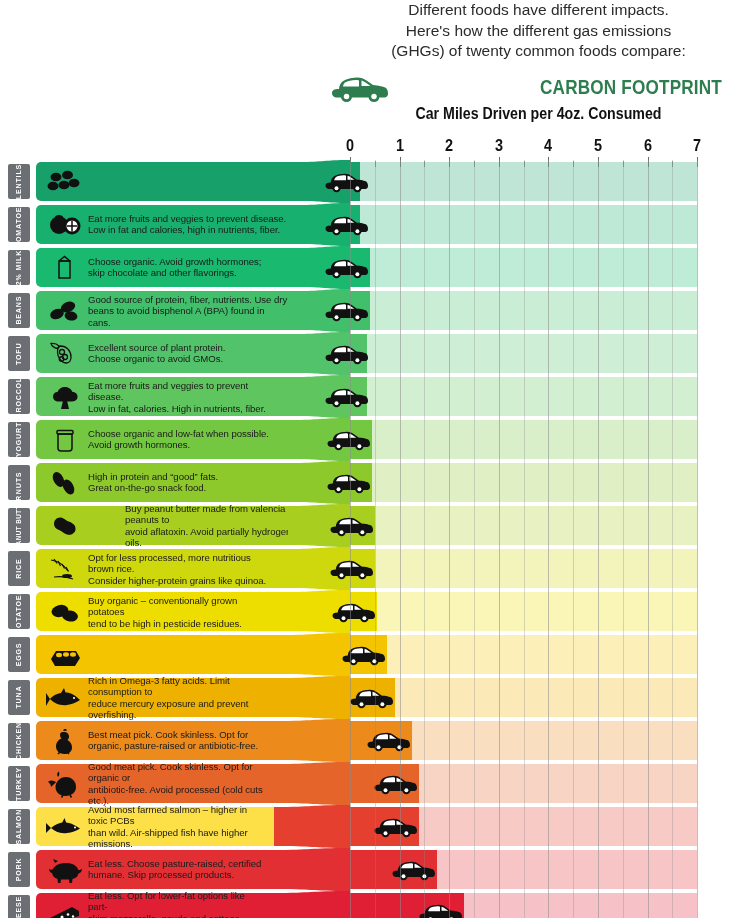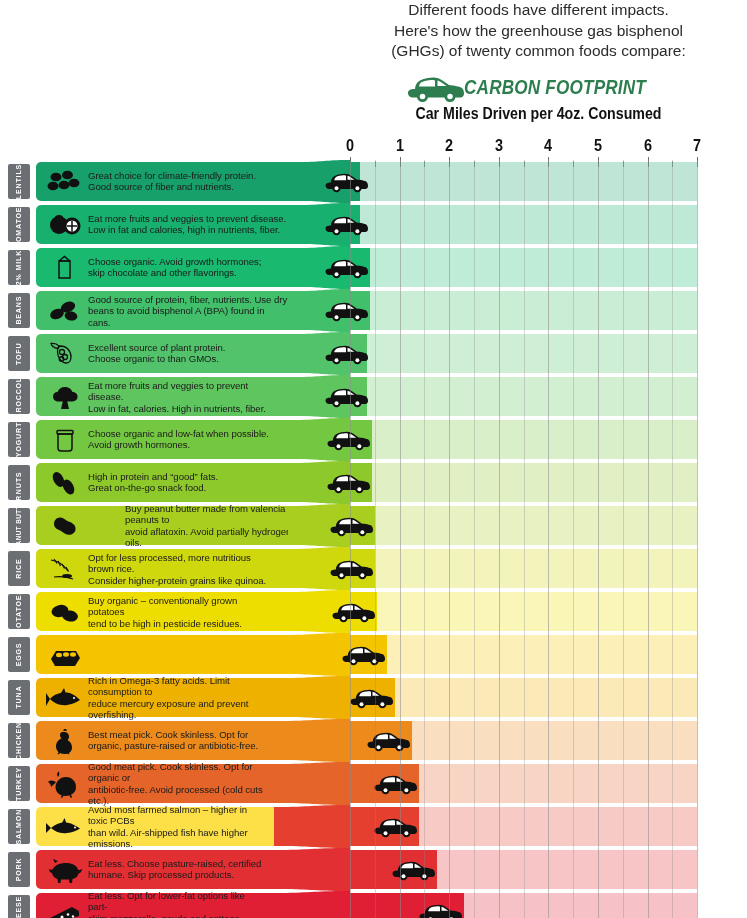--- a/index.html
+++ b/index.html
@@ -2,21 +2,21 @@
 <html><head>
 <meta charset="utf-8">
 <style>
   html,body{margin:0;padding:0;background:#fff;}
   body{width:747px;height:918px;overflow:hidden;font-family:"Liberation Sans",sans-serif;}
   #root{position:relative;width:747px;height:918px;}
 
   
   .hdr{position:absolute;left:330px;top:0;width:417px;text-align:center;}
   .hdr-line{font-family:"Liberation Sans",sans-serif;font-size:15.5px;color:#2b2b2b;line-height:20.5px;}
-  .cf-row{display:flex;align-items:center;justify-content:center;margin-top:12px;font-style:italic;}
+  .cf-row{display:flex;align-items:center;justify-content:space-between;margin-top:12px;}
   .cf-title{font-family:"Liberation Sans",sans-serif;font-weight:bold;font-size:19.5px;letter-spacing:.2px;
             color:#2e7d4f;transform:scaleX(.88);transform-origin:left center;}
   .cf-sub{margin-top:2px;font-weight:bold;font-size:16.5px;color:#111;transform:scaleX(.86);}
 
   
   .axis{position:absolute;left:0;top:136px;width:747px;height:24px;}
   .tickLabel{position:absolute;top:0;font-weight:bold;font-size:17px;color:#111;
              transform:translateX(-50%) scaleX(.85);}
   .tickMark{position:absolute;top:21px;width:1px;height:10px;background:#6f6f6f;}
   .tickMark.minor{height:6px;top:25px;background:#9a9a9a;}
@@ -51,21 +51,21 @@
   .barcar{position:absolute;top:50%;transform:translateY(-50%);width:44px;height:24px;}
   .icosvg{display:block;}
 </style>
 </head>
 <body>
 
 <div id="root">
 
   <div class="hdr">
     <div class="hdr-line">Different foods have different impacts.</div>
-    <div class="hdr-line">Here's how the greenhouse gas bisphenol</div>
+    <div class="hdr-line">Here's how the different gas emissions</div>
     <div class="hdr-line">(GHGs) of twenty common foods compare:</div>
 
     <div class="cf-row">
       <span>
         <svg class="icosvg" width="58" height="28" viewBox="0 0 116 56">
           <path fill="#2e7d4f" d="M18 30c0-7 4-14 10-17 7-4 18-6 27-6 7 0 12 2 18 6l13 9c10 1 22 3 26 6 3 3 4 7 4 11 0 4-2 7-6 8H12c-5-1-8-4-8-9 0-5 4-8 14-8z"></path>
           <path fill="#fff" d="M30 17c5-3 14-5 21-5 3 0 5 0 7 1v12H26c0-3 2-6 4-8zM63 13c4 1 7 3 11 6l7 5H63z"></path>
           <circle cx="33" cy="45" r="11" fill="#2e7d4f"></circle>
             <circle cx="33" cy="45" r="5.5" fill="#fff"></circle>
           <circle cx="88" cy="45" r="11" fill="#2e7d4f"></circle>
@@ -128,22 +128,20 @@
         <div class="panel" style="width: 262px; background: rgb(24, 160, 106);">
           <div class="pico">
             <svg class="icosvg" width="40" height="28" viewBox="0 0 80 56">
               <ellipse cx="22" cy="18" rx="11" ry="8.5" fill="#111"></ellipse>
               <ellipse cx="45" cy="14" rx="11" ry="8.5" fill="#111"></ellipse>
               <ellipse cx="16" cy="36" rx="11" ry="8.5" fill="#111"></ellipse>
               <ellipse cx="38" cy="34" rx="11" ry="8.5" fill="#111"></ellipse>
               <ellipse cx="58" cy="30" rx="11" ry="8.5" fill="#111"></ellipse>
             </svg>
           </div>
-          <div class="ptext" style="width: 200px;">Great choice for climate-friendly protein.
-Good source of fiber and nutrients.</div>
         </div>
         <div class="neck" style="left: 298px; width: 52px;">
           <svg width="52" height="43" viewBox="0 0 52 43" preserveAspectRatio="none">
          <path d="M0 2 C 28.6 2 23.400000000000002 0 52 0 L 52 43 C 23.400000000000002 43 28.6 41 0 41 Z" fill="#18a06a"></path>
        </svg>
         </div>
         <div class="track" style="left: 359.92px; width: 337.08px; background: rgba(24, 160, 106, 0.28);"></div>
         <div class="bar" title="LENTILS: 0.2" style="left: 350px; width: 9.92px; background: rgb(24, 160, 106);"></div>
         <div class="barcar" style="left: 324px;">
           <svg class="icosvg" width="44" height="24.200000000000003" viewBox="0 0 116 62">
@@ -267,21 +265,21 @@
               <g fill="none" stroke="#111" stroke-width="2.6">
                 <path d="M30 12c14 0 22 10 22 22 0 6-3 12-9 12-10 0-18-12-18-22 0-6 2-10 5-12z"></path>
                 <circle cx="34" cy="24" r="5"></circle>
                 <circle cx="40" cy="34" r="5"></circle>
                 <circle cx="33" cy="38" r="4.5"></circle>
                 <path d="M28 12c-4-4-10-6-16-5 2 6 7 9 13 10z"></path>
               </g>
             </svg>
           </div>
           <div class="ptext" style="width: 196px;">Excellent source of plant protein.
-Choose organic to than GMOs.</div>
+Choose organic to avoid GMOs.</div>
         </div>
         <div class="neck" style="left: 294px; width: 56px;">
           <svg width="56" height="43" viewBox="0 0 56 43" preserveAspectRatio="none">
          <path d="M0 2 C 30.800000000000004 2 25.2 0 56 0 L 56 43 C 25.2 43 30.800000000000004 41 0 41 Z" fill="#52c36a"></path>
        </svg>
         </div>
         <div class="track" style="left: 367.36px; width: 329.64px; background: rgba(82, 195, 106, 0.28);"></div>
         <div class="bar" title="TOFU: 0.35" style="left: 350px; width: 17.36px; background: rgb(82, 195, 106);"></div>
         <div class="barcar" style="left: 324px;">
           <svg class="icosvg" width="44" height="24.200000000000003" viewBox="0 0 116 62">

